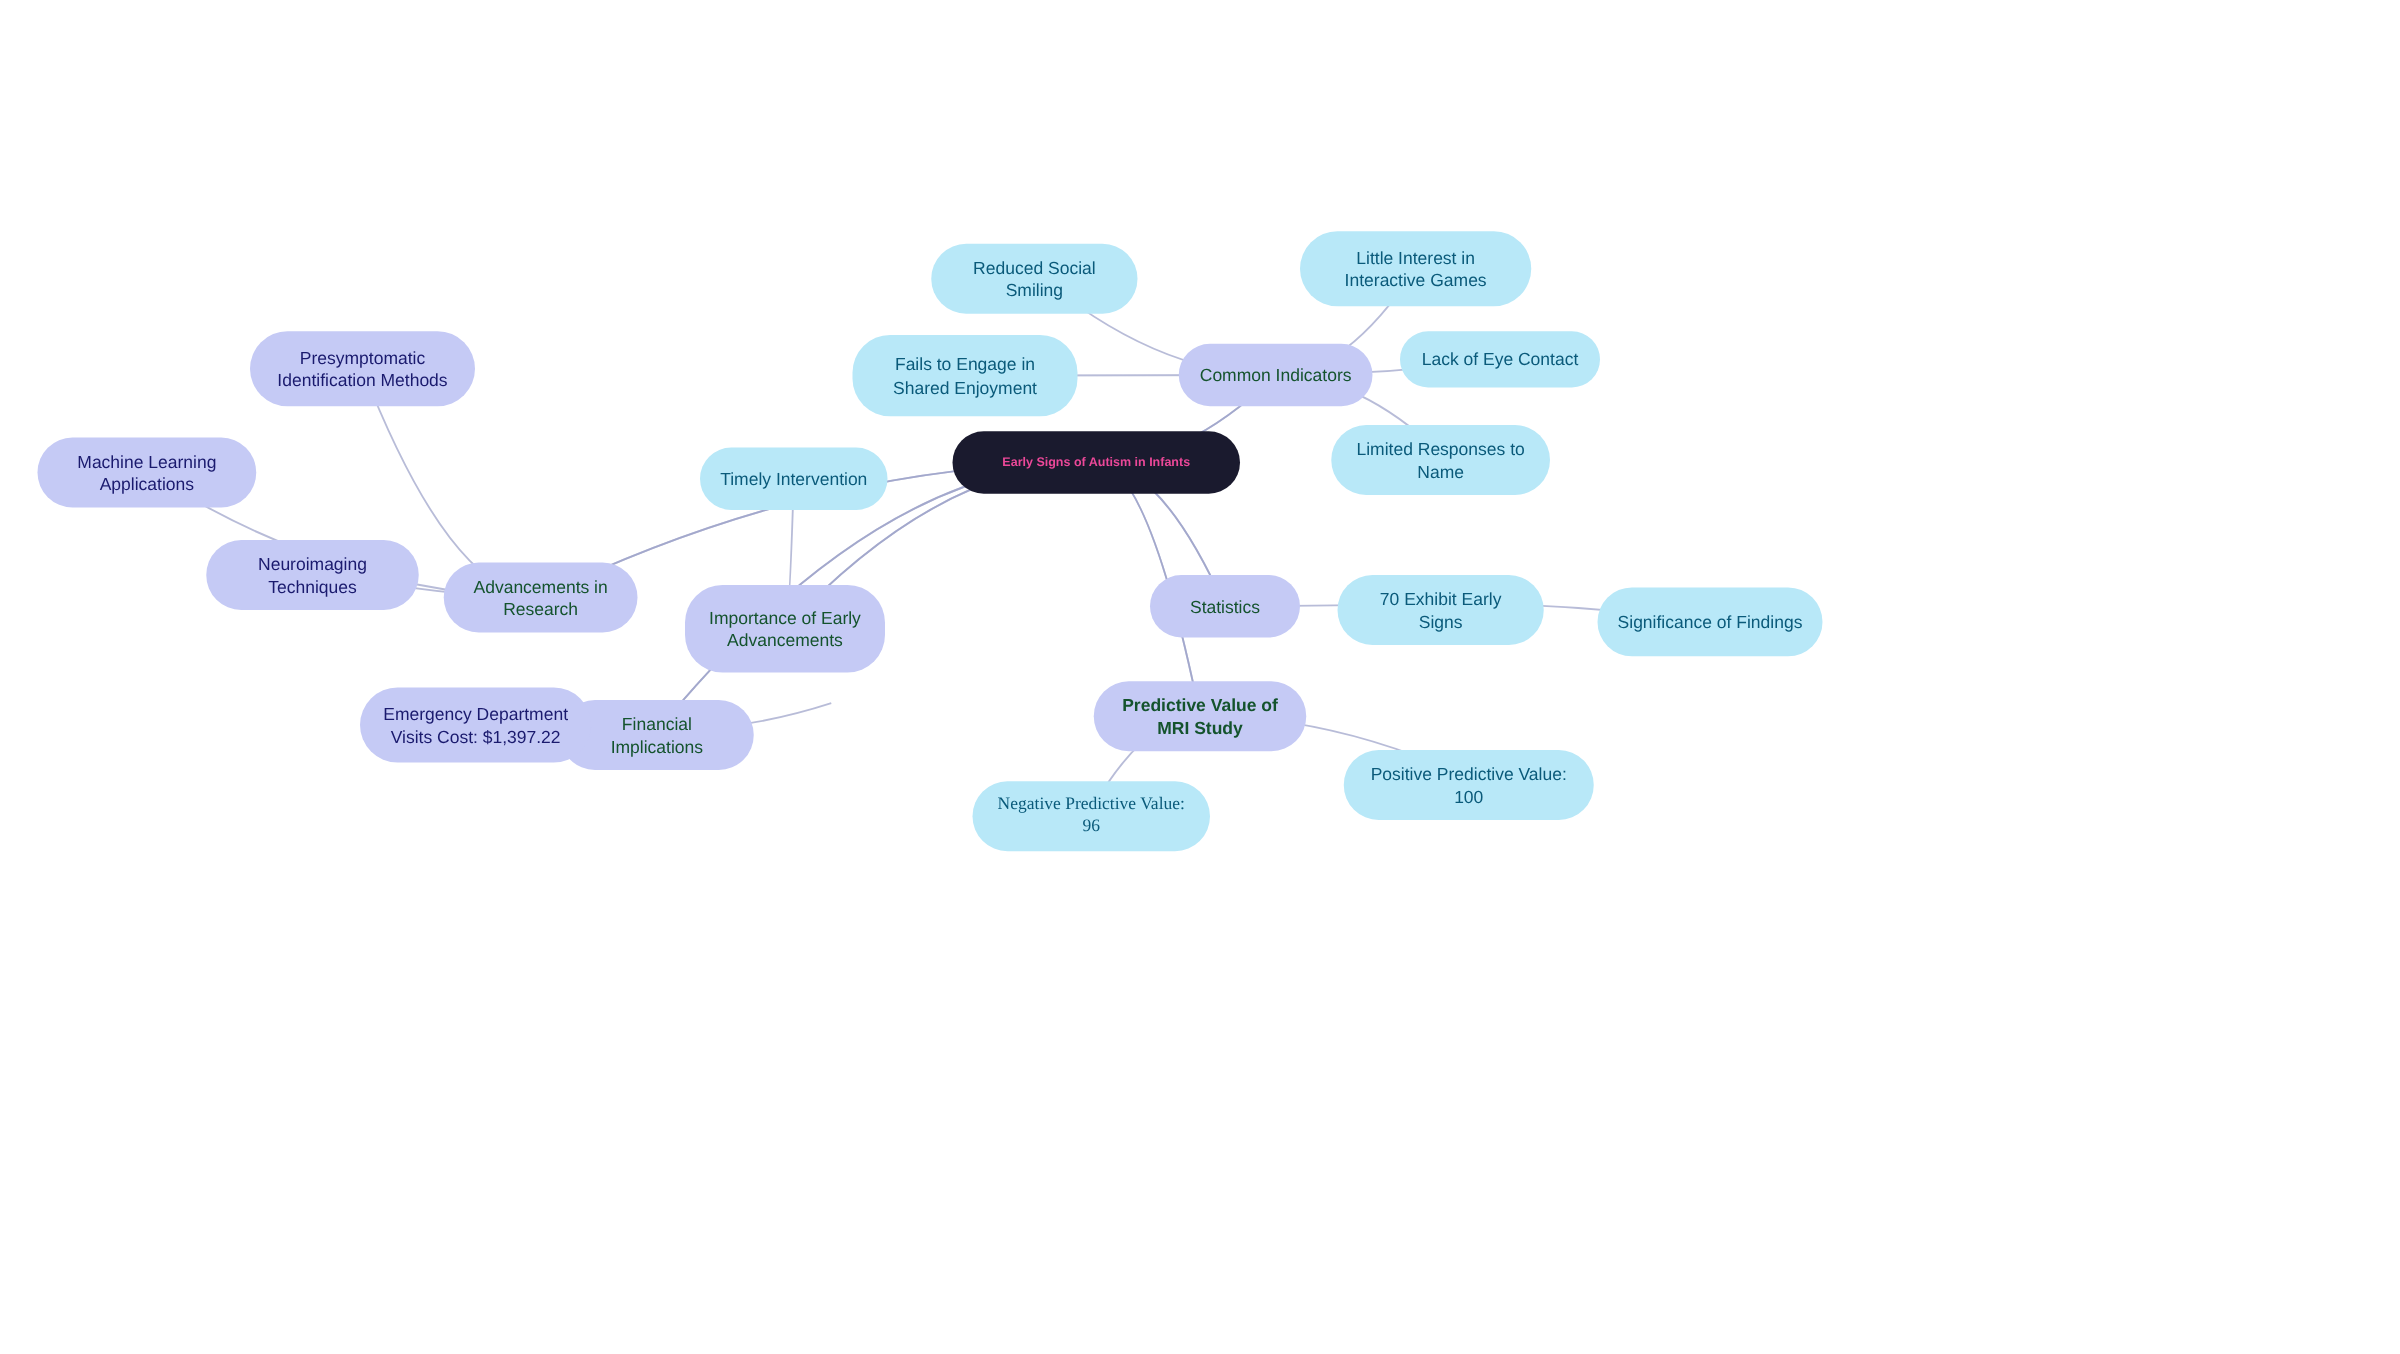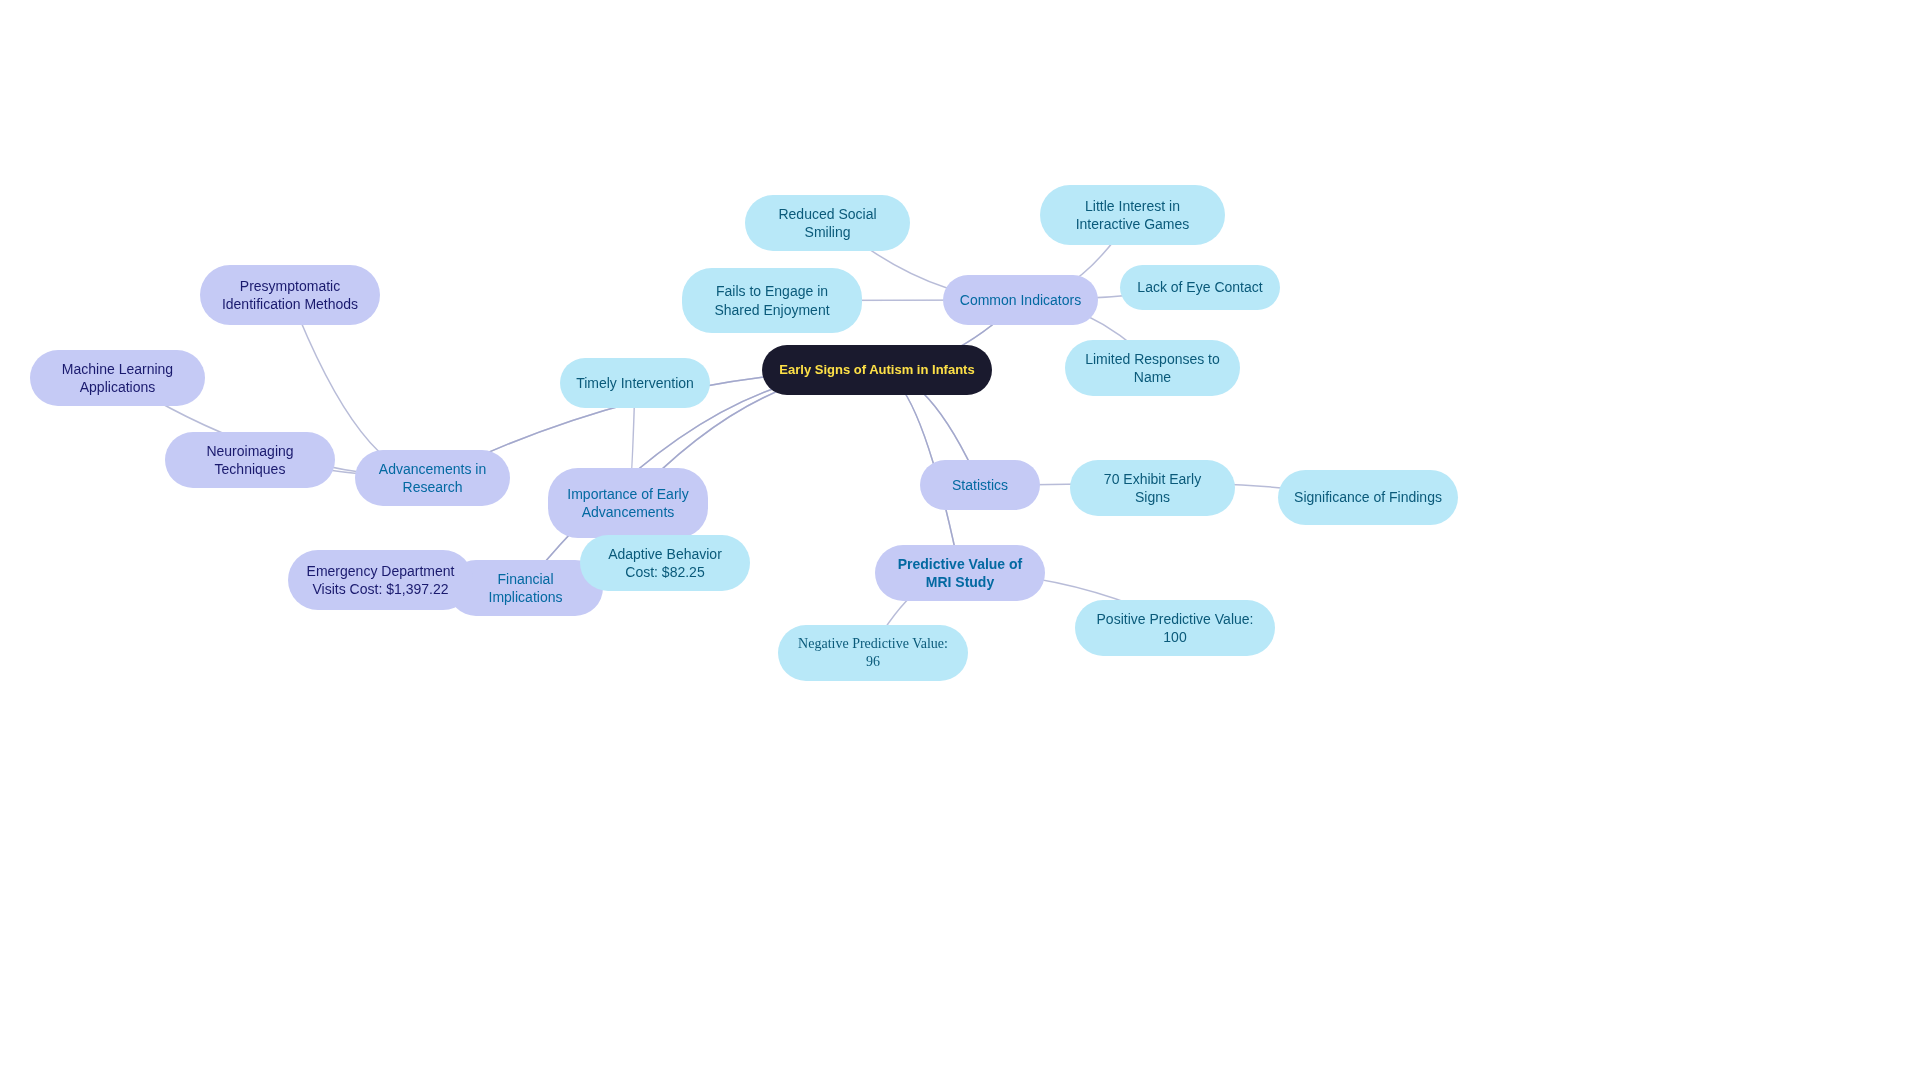--- a/index.html
+++ b/index.html
@@ -30,28 +30,28 @@
       align-items: center;
       justify-content: center;
       text-align: center;
       font-size: 14px;
       line-height: 1.3;
       padding: 10px 16px;
       cursor: pointer;
     }
     .node-center {
       background: #1a1a2e;
-      color: #fde047;
+      color: #ec4899;
       font-weight: 600;
-      font-size: 13px;
+      font-size: 10px;
       border-radius: 30px;
     }
     .node-level1 {
       background: #c5caf5;
-      color: #0369a1;
+      color: #14532d;
       font-weight: 500;
     }
     .node-level2 {
       background: #b8e8f8;
       color: #0a5a7a;
       font-weight: 400;
     }
     .node-level2-purple {
       background: #c5caf5;
       color: #1a1a6e;
@@ -101,18 +101,17 @@
     <div class="node node-level2" style="left: 560px; top: 358px; width: 150px; min-height: 50px;">Timely Intervention</div>
     <div class="node node-level2" style="left: 682px; top: 268px; width: 180px; min-height: 65px;">Fails to Engage in Shared Enjoyment</div>
     <div class="node node-level2" style="left: 745px; top: 195px; width: 165px; min-height: 45px;">Reduced Social Smiling</div>
     <div class="node node-level2" style="left: 1040px; top: 185px; width: 185px; min-height: 60px;">Little Interest in Interactive Games</div>
     <div class="node node-level2" style="left: 1120px; top: 265px; width: 160px; min-height: 45px;">Lack of Eye Contact</div>
     <div class="node node-level2" style="left: 1065px; top: 340px; width: 175px; min-height: 45px;">Limited Responses to Name</div>
     <div class="node node-level2-purple" style="left: 200px; top: 265px; width: 180px; min-height: 60px;">Presymptomatic Identification Methods</div>
     <div class="node node-level2-purple" style="left: 30px; top: 350px; width: 175px; min-height: 55px;">Machine Learning Applications</div>
     <div class="node node-level2-purple" style="left: 165px; top: 432px; width: 170px; min-height: 45px;">Neuroimaging Techniques</div>
     <div class="node node-level2-purple" style="left: 288px; top: 550px; width: 185px; min-height: 60px;">Emergency Department Visits Cost: $1,397.22</div>
-    <div class="node node-level2" style="left: 580px; top: 535px; width: 170px; min-height: 55px;">Adaptive Behavior Cost: $82.25</div>
     <div class="node node-level2" style="left: 1070px; top: 460px; width: 165px; min-height: 45px;">70 Exhibit Early Signs</div>
     <div class="node node-level2" style="left: 1278px; top: 470px; width: 180px; min-height: 55px;">Significance of Findings</div>
     <div class="node node-level2" style="left: 1075px; top: 600px; width: 200px; min-height: 45px;">Positive Predictive Value: 100</div>
     <div class="node node-level2" style="left: 778px; top: 625px; width: 190px; min-height: 45px; font-family: Liberation Serif, serif;">Negative Predictive Value: 96</div>
   </div>
 
 </body></html>

